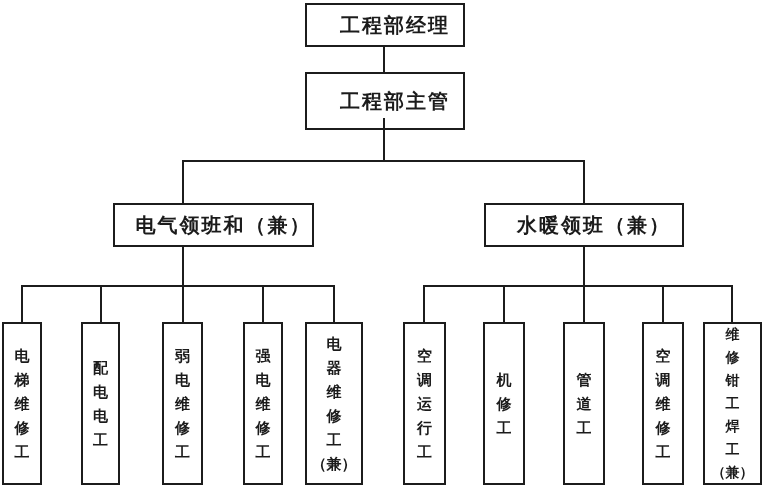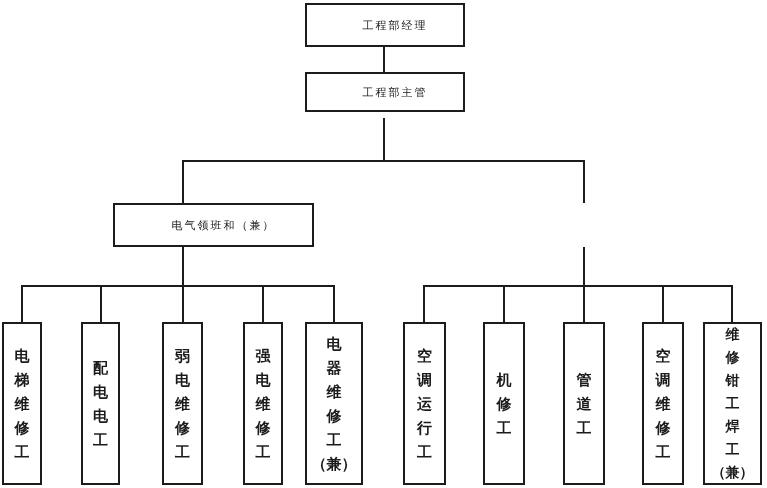--- a/index.html
+++ b/index.html
@@ -15,23 +15,23 @@
   .node {
     position: absolute;
     box-sizing: border-box;
     border: 2px solid #1c1c1c;
     background: #ffffff;
     display: flex;
     align-items: center;
     justify-content: center;
   }
   .hnode {
-    font-size: 11px;
+    font-size: 20px;
     letter-spacing: 2px;
-    font-weight: normal;
+    font-weight: bold;
     white-space: nowrap;
     padding-left: 20px;
   }
   .vnode {
     top: 322px;
     height: 163px;
     font-size: 15px;
     font-weight: bold;
     line-height: 24px;
     text-align: center;
@@ -45,28 +45,31 @@
 </style>
 </head>
 <body>
 
 <div class="stage">
 
   <div class="node hnode" style="left:305px; top:3px; width:160px; height:44px;">
     <span>工程部经理</span>
   </div>
 
-  <div class="node hnode" style="left:305px; top:72px; width:160px; height:40px;">
+  <div class="node hnode" style="left:305px; top:72px; width:160px; height:58px;">
     <span>工程部主管</span>
   </div>
 
   <div class="node hnode" style="left:82px; top:203px; width:201px; height:44px;margin-left:31px;">
     <span>电气领班和（兼）</span>
   </div>
 
+  <div class="node hnode" style="left:484px; top:203px; width:200px; height:44px;">
+    <span>水暖领班（兼）</span>
+  </div>
 
   <div class="line" style="left:383px; top:47px;  width:2px; height:25px;"></div>
   <div class="line" style="left:383px; top:118px; width:2px; height:42px;"></div>
   <div class="line" style="left:182px; top:160px; width:403px; height:2px;"></div>
   <div class="line" style="left:182px; top:160px; width:2px; height:43px;"></div>
   <div class="line" style="left:583px; top:160px; width:2px; height:43px;"></div>
 
   <div class="line" style="left:182px; top:247px; width:2px; height:38px;"></div>
   <div class="line" style="left:21px;  top:285px; width:314px; height:2px;"></div>
   <div class="line" style="left:21px;  top:285px; width:2px; height:37px;"></div>

